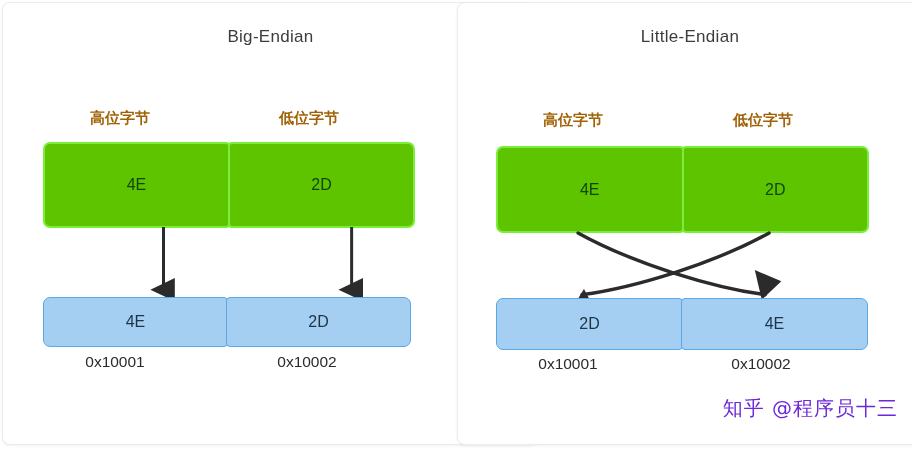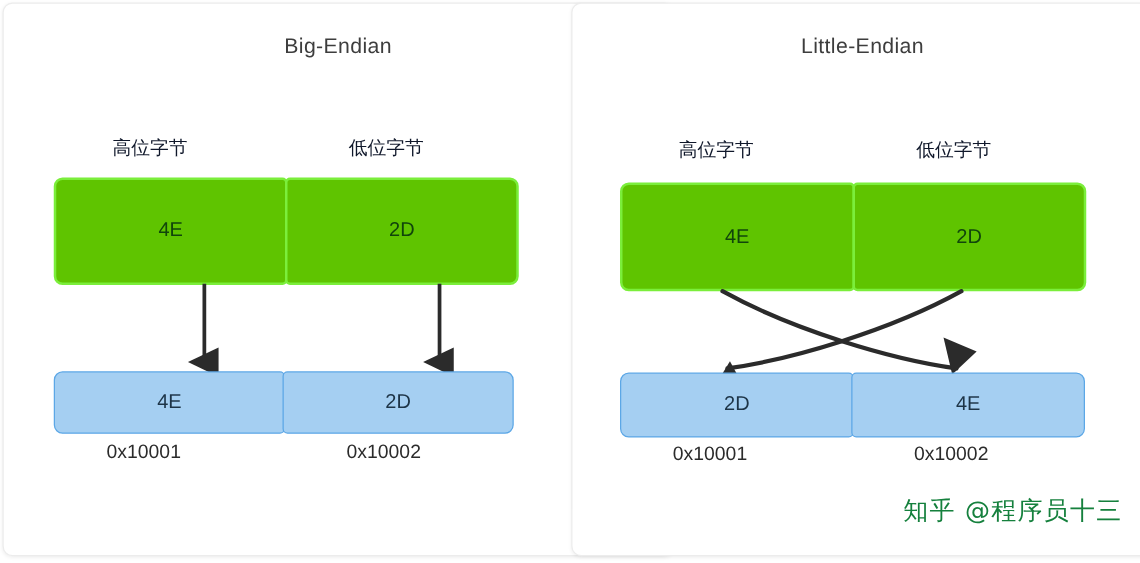--- a/index.html
+++ b/index.html
@@ -37,25 +37,26 @@
     text-align: center;
     font-size: 17px;
     color: #3d3d3d;
     letter-spacing: 0.3px;
     font-family: "Liberation Sans", "DejaVu Sans", sans-serif;
   }
 
   .byte-label {
     position: absolute;
     font-size: 15px;
-    color: #0f172a;
+    color: #a16207;
     text-align: center;
     white-space: nowrap;
     transform: translateX(-50%);
     font-family: "DejaVu Sans", "Liberation Sans", sans-serif;
+    font-weight: bold;
   }
 
   .green-row, .blue-row {
     position: absolute;
     display: flex;
     box-sizing: border-box;
     padding-left: 20px;
   }
 
   .green-cell {
@@ -105,21 +106,21 @@
     left: 0; top: 0;
     width: 100%; height: 100%;
     pointer-events: none;
   }
 
   .watermark {
     position: absolute;
     right: 24px;
     bottom: 22px;
     font-size: 20px;
-    color: #15803d;
+    color: #6d28d9;
     letter-spacing: 1px;
     white-space: nowrap;
     font-family: "DejaVu Sans", "Liberation Sans", sans-serif;
   }
 </style>
 </head>
 <body>
 
 <div id="root">
 

